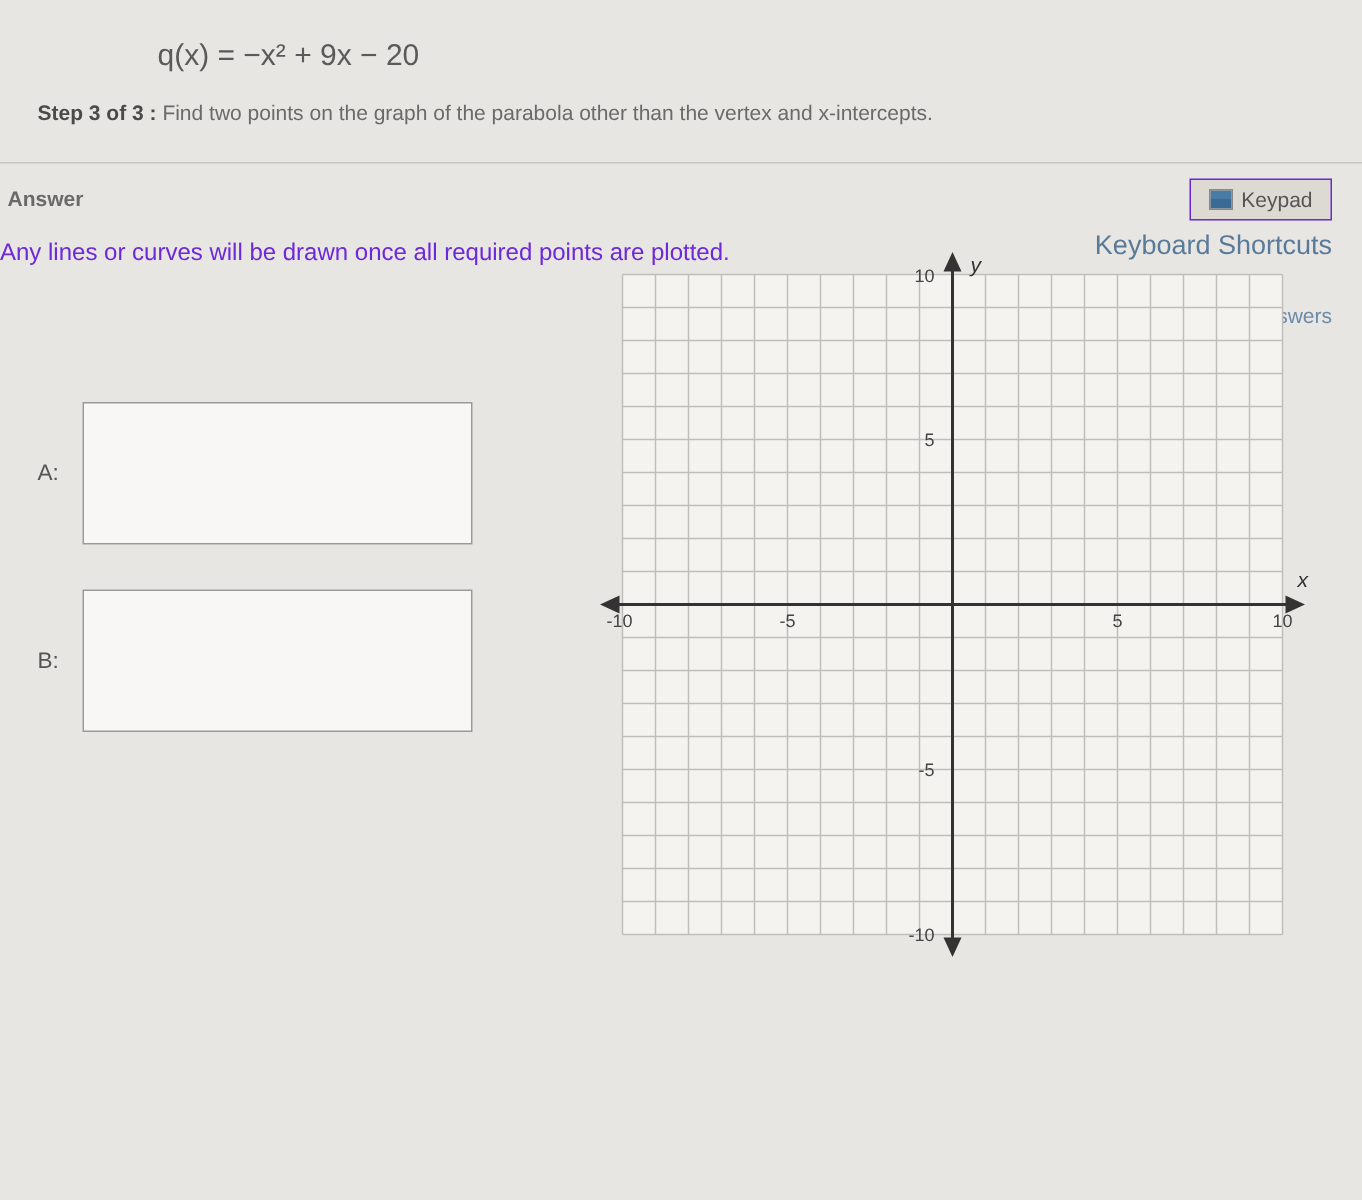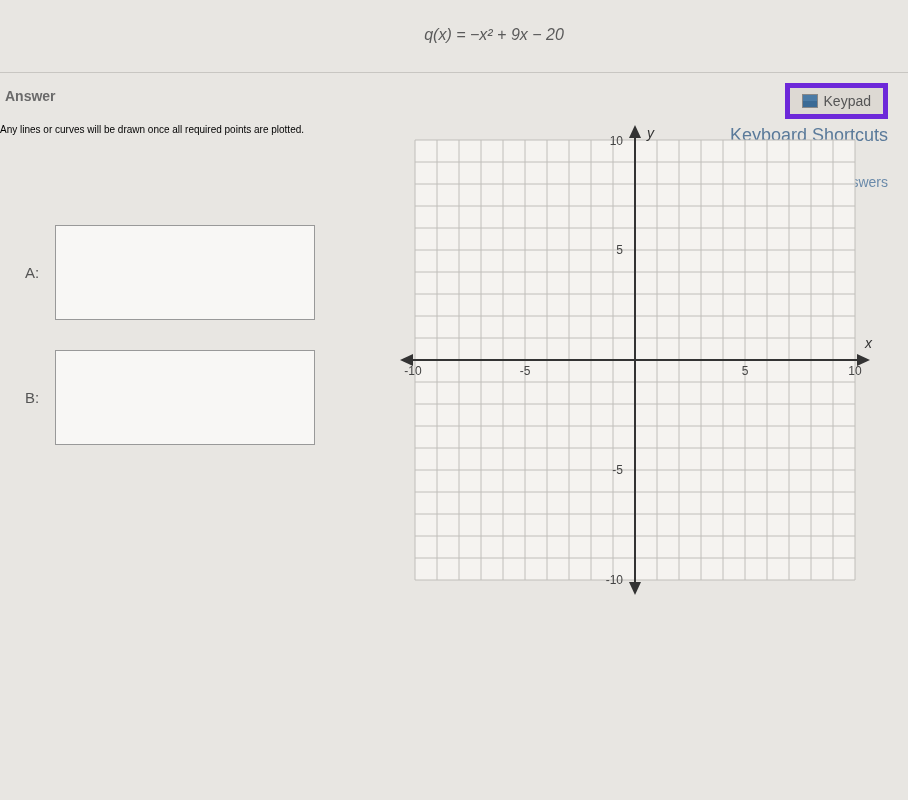--- a/index.html
+++ b/index.html
@@ -18,23 +18,22 @@
     }
     .question-section {
       padding: 18px 25px 10px 25px;
     }
     .prompt-text {
       font-size: 15px;
       color: #6a6a6a;
       margin-bottom: 12px;
     }
     .equation {
-      text-align: center;
-      font-size: 16px;
-      font-style: italic;
+      text-align: left;
+      font-size: 20px;
       color: #5a5a5a;
       margin: 8px 0 18px 0;
       padding-left: 80px;
     }
     .step-text {
       font-size: 14px;
       color: #6a6a6a;
       margin-bottom: 15px;
     }
     .step-bold {
@@ -57,21 +56,21 @@
     .right-links {
       position: absolute;
       right: 20px;
       top: 10px;
       text-align: right;
     }
     .keypad-btn {
       display: inline-flex;
       align-items: center;
       gap: 6px;
-      border: 5px solid #6d28d9;
+      border: 1px solid #6d28d9;
       background: #ddd9d3;
       padding: 5px 12px;
       font-size: 14px;
       color: #555;
       cursor: pointer;
       margin-bottom: 6px;
     }
     .keypad-icon {
       width: 16px;
       height: 14px;
@@ -85,22 +84,22 @@
       display: block;
     }
     .prev-link {
       color: #6a8aaa;
       font-size: 14px;
       cursor: pointer;
       display: block;
       margin-top: 28px;
     }
     .plot-instruction {
-      font-size: 10px;
-      color: #000000;
+      font-size: 16px;
+      color: #6d28d9;
       padding: 10px 0 10px 0;
     }
     .main-content {
       display: flex;
       gap: 20px;
       padding: 0 0 0 25px;
       align-items: flex-start;
     }
     .inputs-column {
       display: flex;
@@ -134,20 +133,24 @@
     .graph-svg {
       width: 100%;
       height: 100%;
     }
   </style>
 </head>
 <body>
 
 <div class="question-section">
   <div class="equation">q(x) = −x² + 9x − 20</div>
+  <div class="step-text">
+    <span class="step-bold">Step 3 of 3 :</span>
+    <span>Find two points on the graph of the parabola other than the vertex and x-intercepts.</span>
+  </div>
 </div>
 
 <div class="divider"></div>
 
 <div class="answer-section">
   <div class="answer-label">Answer</div>
   <div class="right-links">
     <div class="keypad-btn">
       <span class="keypad-icon"></span>
       <span>Keypad</span>

